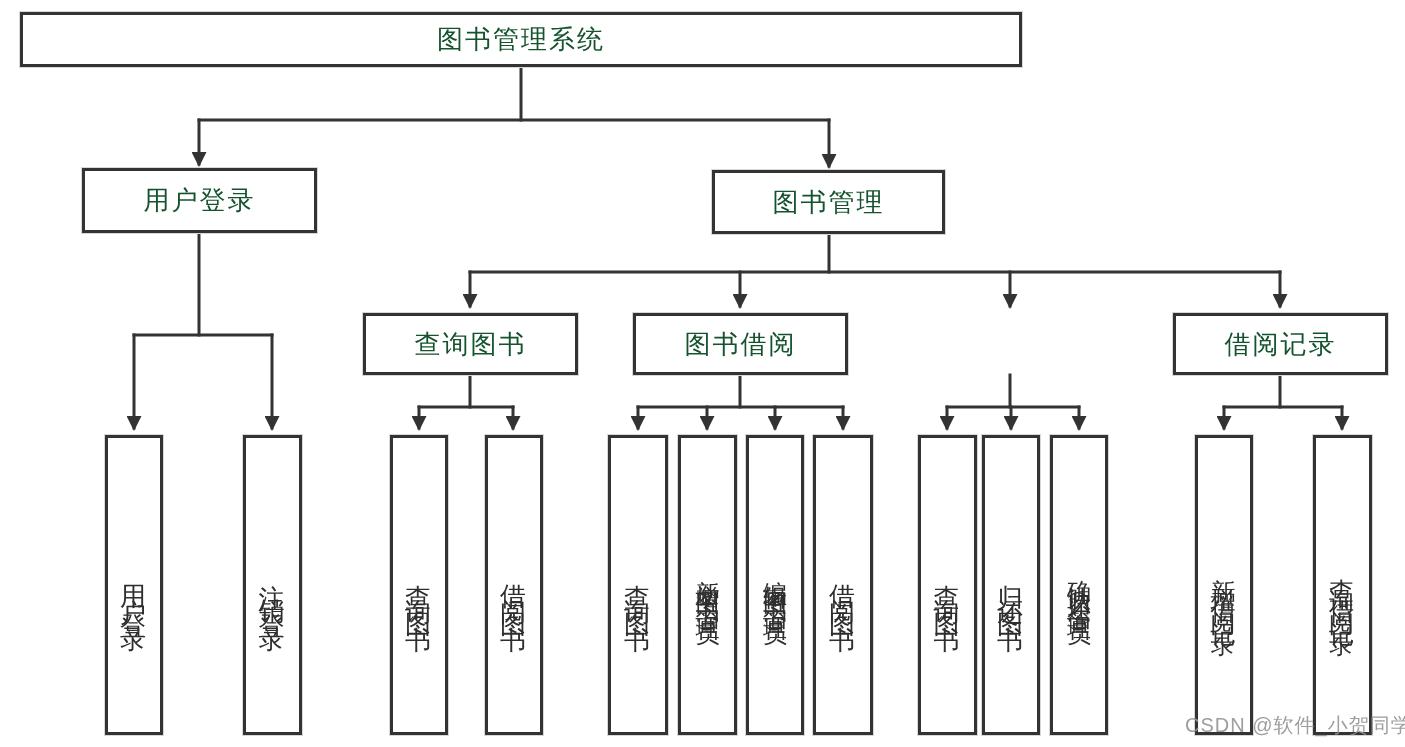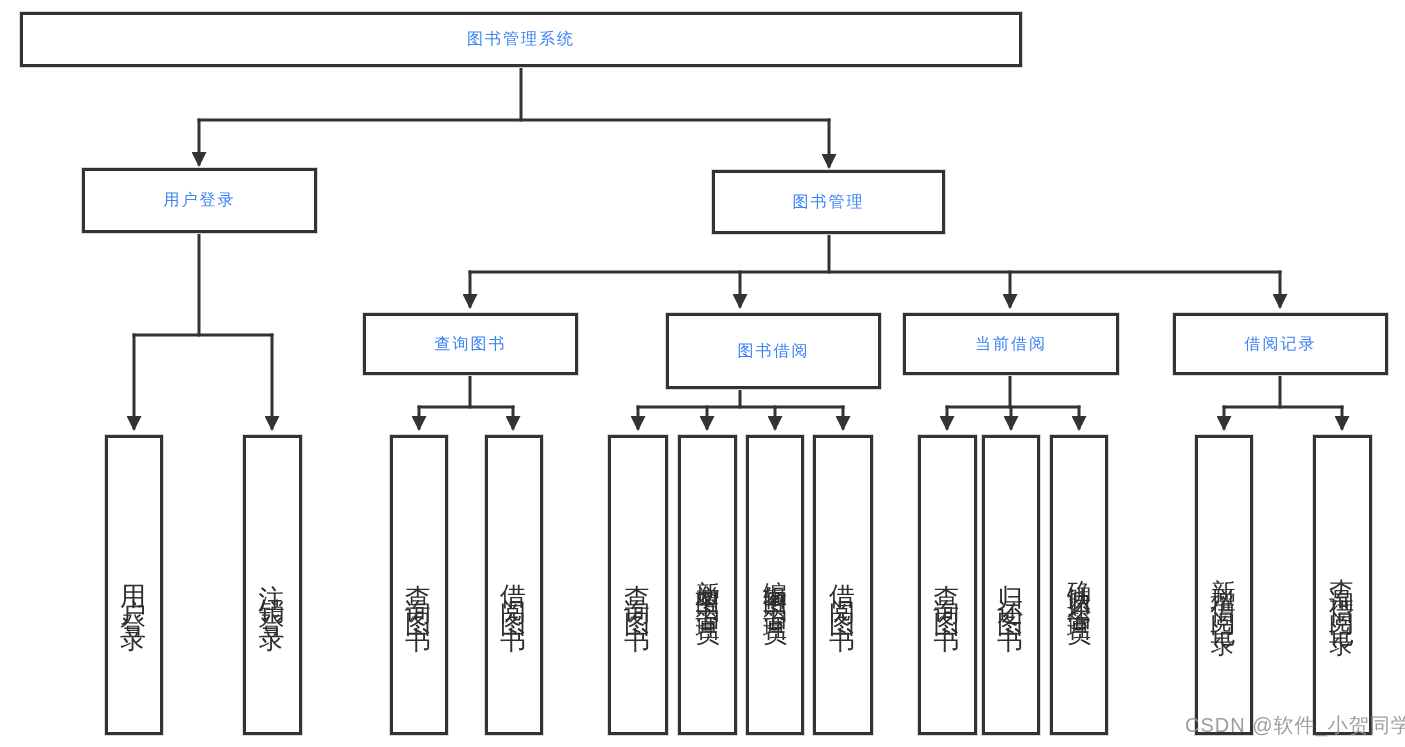--- a/index.html
+++ b/index.html
@@ -23,31 +23,31 @@
     box-sizing: border-box;
     background: #ffffff;
     border: 3px solid #333333;
     box-shadow: 0 0 0 1px #d8d8d8;
     display: flex;
     align-items: center;
     justify-content: center;
     z-index: 2;
   }
   .hlabel {
-    font-size: 16px;
+    font-size: 26px;
     letter-spacing: 2px;
-    color: #3b82f6;
+    color: #14532d;
     white-space: nowrap;
   }
   
   .root  { left: 20px;   top: 12px;  width: 1002px; height: 55px; }
   .b-user{ left: 82px;   top: 168px; width: 235px;  height: 65px; }
   .b-book{ left: 712px;  top: 170px; width: 233px;  height: 64px; }
   .c-nb  { left: 363px;  top: 313px; width: 215px;  height: 62px; }
-  .c-jb  { left: 633px;  top: 313px; width: 215px;  height: 76px; margin-left: 33px; }
+  .c-jb  { left: 633px;  top: 313px; width: 215px;  height: 62px; }
   .c-dq  { left: 903px;  top: 313px; width: 216px;  height: 62px; }
   .c-jl  { left: 1173px; top: 313px; width: 215px;  height: 62px; }
   
   .leaf { top: 435px; height: 300px; }
   .leaf span {
     writing-mode: vertical-rl;
     text-orientation: mixed;
     white-space: nowrap;
     color: #2e2e2e;
   }
@@ -143,23 +143,20 @@
   <div class="box b-book">
     <span class="hlabel">图书管理</span>
   </div>
 
   <div class="box c-nb">
     <span class="hlabel">查询图书</span>
   </div>
   <div class="box c-jb">
     <span class="hlabel">图书借阅</span>
   </div>
-  <div class="box c-dq">
-    <span class="hlabel">当前借阅</span>
-  </div>
   <div class="box c-jl">
     <span class="hlabel">借阅记录</span>
   </div>
 
   <div class="box leaf len4 u1">
     <span>用户登录</span>
   </div>
   <div class="box leaf len4 u2">
     <span>注销登录</span>
   </div>

